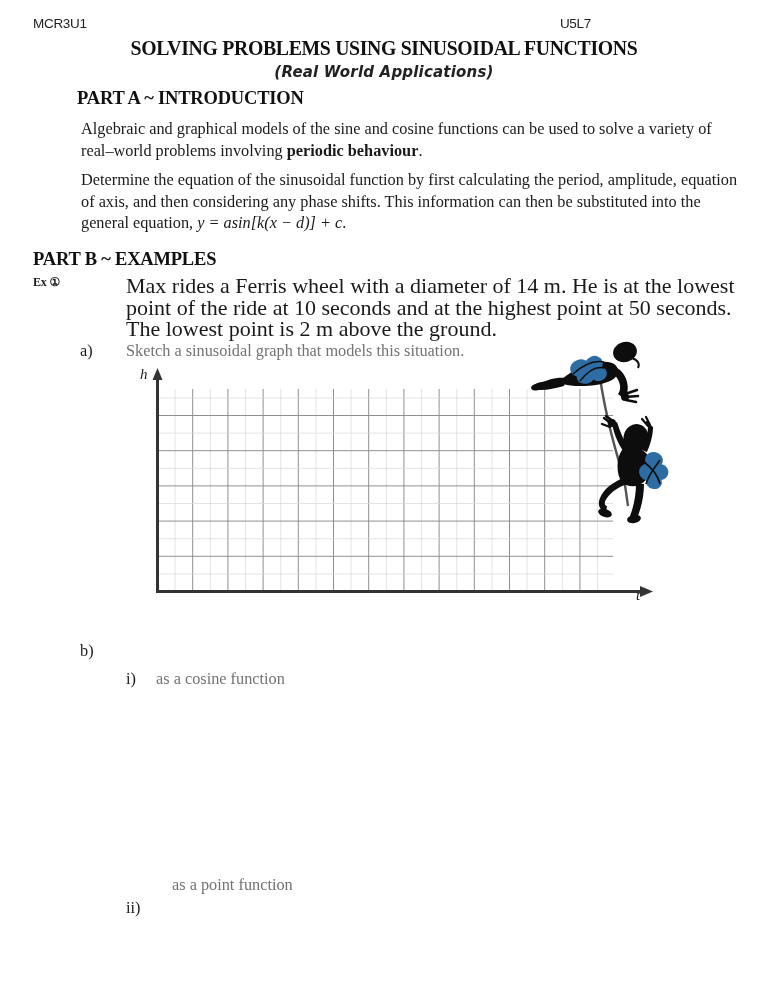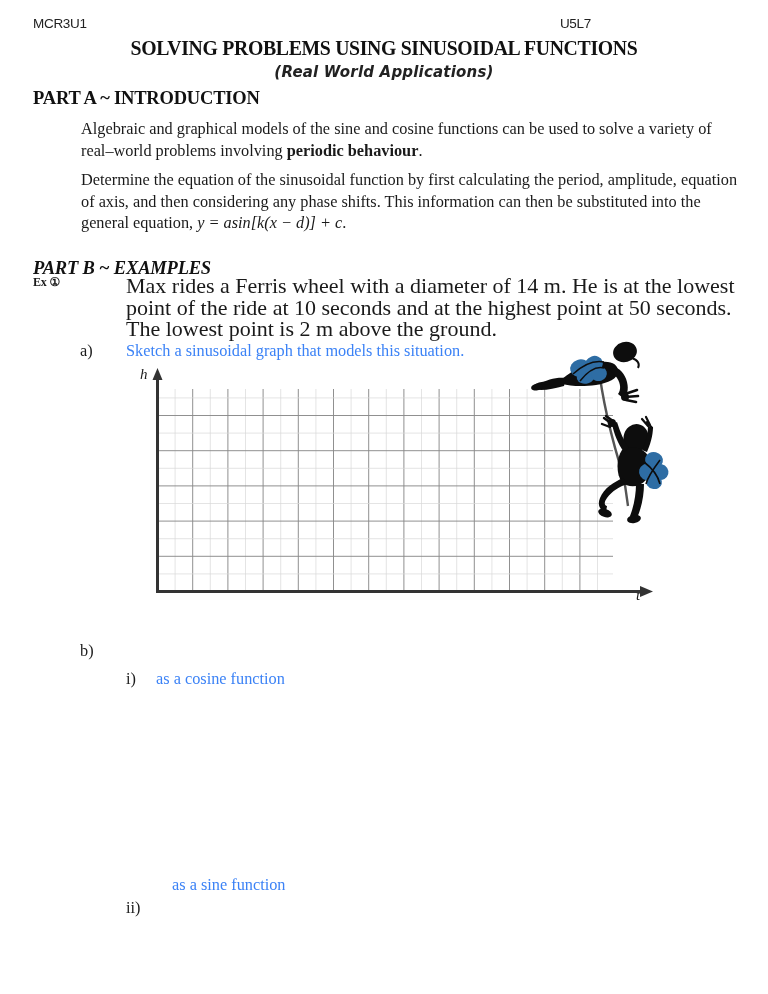--- a/index.html
+++ b/index.html
@@ -37,22 +37,22 @@
     font-size:15px; font-style:italic;
     letter-spacing:0.2px; color:#222;font-weight:bold;
   }
 
   
   .sect {
     position:absolute; left:33px;
     font-weight:bold; font-size:18.5px;
     letter-spacing:-0.2px; color:#111;
   }
-  #sect-a { top:88px; }
-  #sect-b { top:258px;font-style:italic; }
+  #sect-a { top:88px;margin-left:44px; }
+  #sect-b { top:249px; }
 
   
   .para {
     position:absolute;
     font-size:16.3px; line-height:21.5px;
     text-align:left; color:#1a1a1a;
   }
   #para1 { top:118px; left:81px; width:660px; }
   #para2 { top:169px; left:81px; width:660px; }
   b { font-weight:bold; }
@@ -63,21 +63,21 @@
     position:absolute; top:275px; left:33px;
     font-weight:bold; font-size:12px; letter-spacing:-0.2px;
   }
   #ex-body { position:absolute; top:275px; left:126px; width:615px;
              font-size:22px; line-height:21.5px; }
 
   .item-letter {
     position:absolute; font-size:16.3px; color:#1a1a1a;
   }
   .item-text {
-    position:absolute; font-size:16.3px; color:#3b82f6;
+    position:absolute; font-size:16.3px; color:#737373;
   }
   #a-letter { top:341px; left:80px; }
   #a-text   { top:341px; left:126px; }
   #b-letter { top:641px; left:80px; }
   #b-text   { top:641px; left:126px; }
   #i-letter { top:669px; left:126px; }
   #i-text   { top:669px; left:156px; }
   #ii-letter{ top:898px; left:126px; }
   #ii-text  { top:875px; left:172px; }
 
@@ -257,15 +257,15 @@
       </g>
     </svg>
   </div>
 
   <div class="item-letter" id="b-letter">b)</div>
 
   <div class="item-letter" id="i-letter">i)</div>
   <div class="item-text" id="i-text">as a cosine function</div>
 
   <div class="item-letter" id="ii-letter">ii)</div>
-  <div class="item-text" id="ii-text">as a sine function</div>
+  <div class="item-text" id="ii-text">as a point function</div>
 
 </div>
 
 </body></html>

